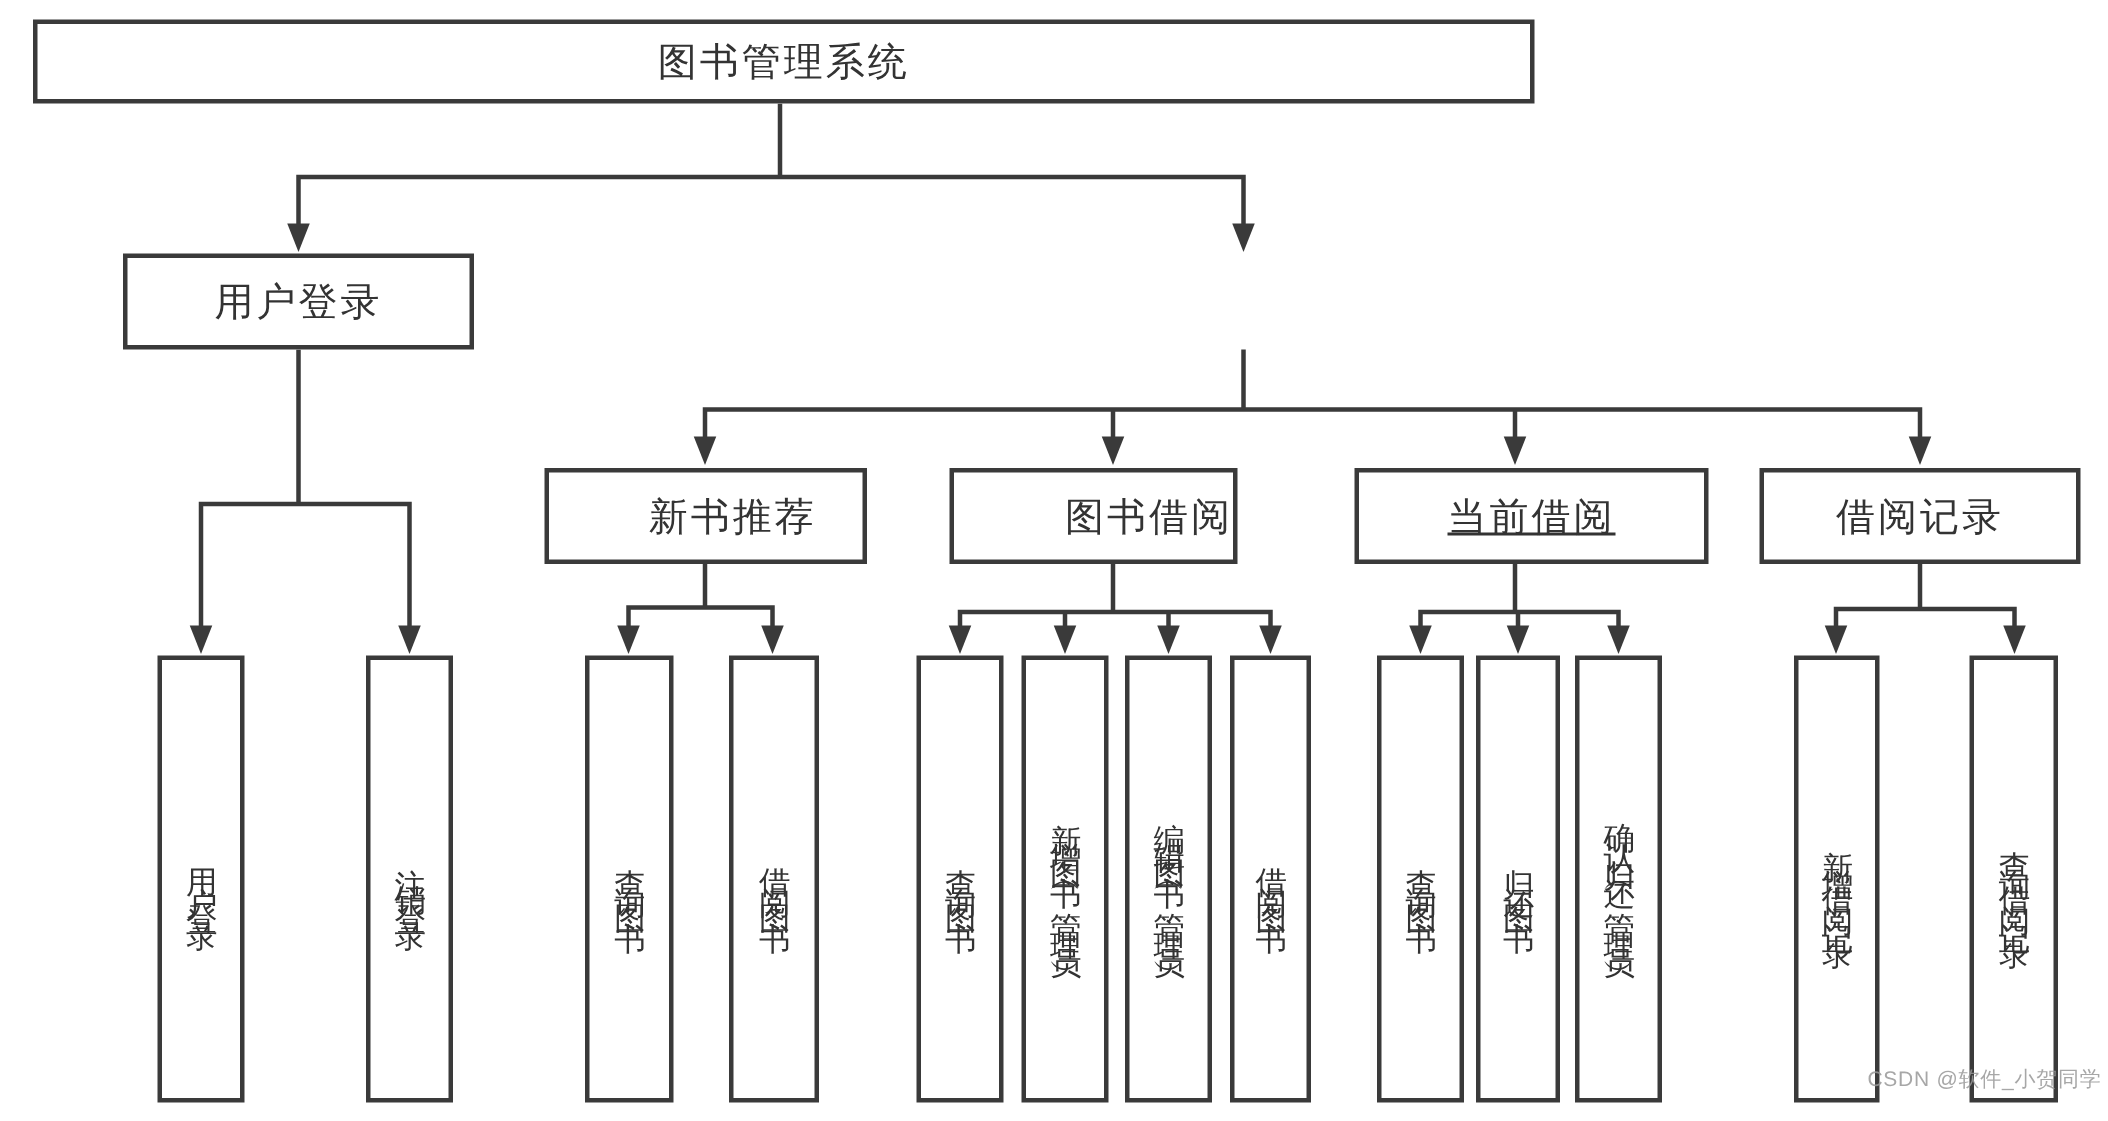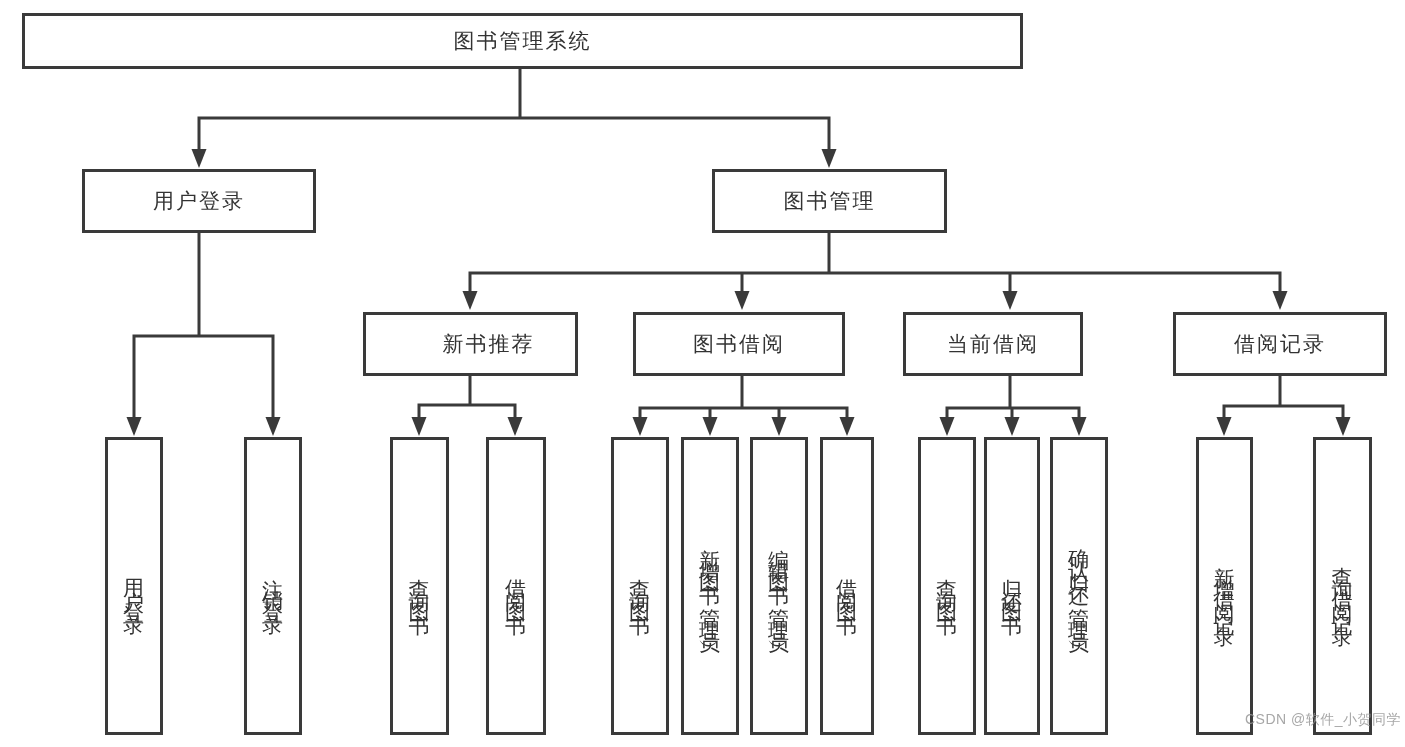--- a/index.html
+++ b/index.html
@@ -26,21 +26,21 @@
     box-sizing: border-box;
     border: 3px solid #3a3a3a;
     background: #ffffff;
     color: #333333;
     display: flex;
     align-items: center;
     justify-content: center;
     z-index: 2;
   }
   .node {
-    font-size: 21px;
+    font-size: 26px;
     letter-spacing: 2px;
     white-space: nowrap;
   }
   .vnode {
     top: 437px;
     height: 298px;
     font-size: 21px;
   }
   .vnode .vtext {
     writing-mode: vertical-rl;
@@ -105,31 +105,28 @@
     </g>
   </svg>
 
   <div class="node" style="left:22px; top:13px; width:1001px; height:56px;">
     <span>图书管理系统</span>
   </div>
 
   <div class="node" style="left:82px; top:169px; width:234px; height:64px;">
     <span>用户登录</span>
   </div>
-  <div class="node" style="left:712px; top:169px; width:235px; height:64px;">
-    <span>图书管理</span>
-  </div>
 
   <div class="node" style="left:363px; top:312px; width:215px; height:64px;padding-left:36px;">
     <span>新书推荐</span>
   </div>
-  <div class="node" style="left:633px; top:312px; width:212px; height:64px;">
+  <div class="node" style="left:633px; top:312px; width:192px; height:64px;justify-content:flex-end;">
     <span>图书借阅</span>
   </div>
-  <div class="node" style="left:903px; top:312px; width:180px; height:64px;">
+  <div class="node" style="left:903px; top:312px; width:236px; height:64px;text-decoration:underline;">
     <span>当前借阅</span>
   </div>
   <div class="node" style="left:1173px; top:312px; width:214px; height:64px;">
     <span>借阅记录</span>
   </div>
 
   <div class="vnode" style="left:105px; width:58px;">
     <span class="vtext">用户登录</span>
   </div>
   <div class="vnode" style="left:244px; width:58px;">

